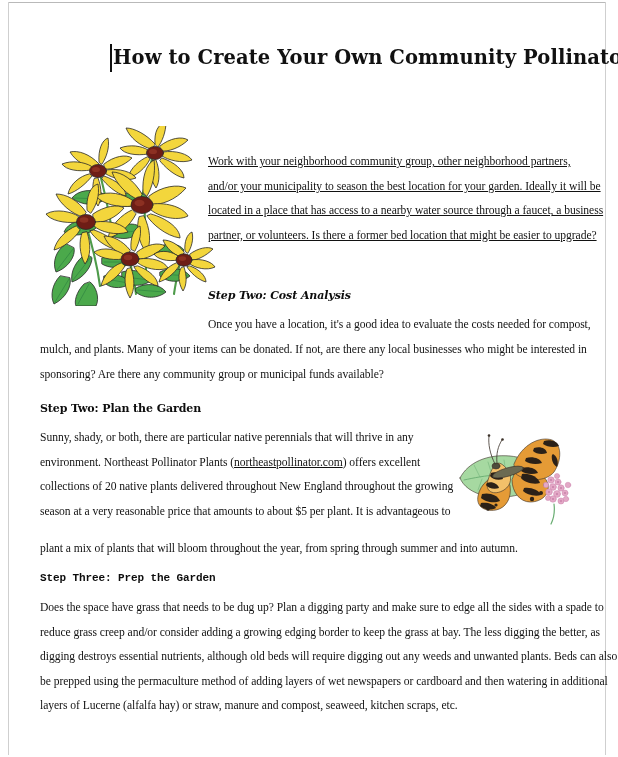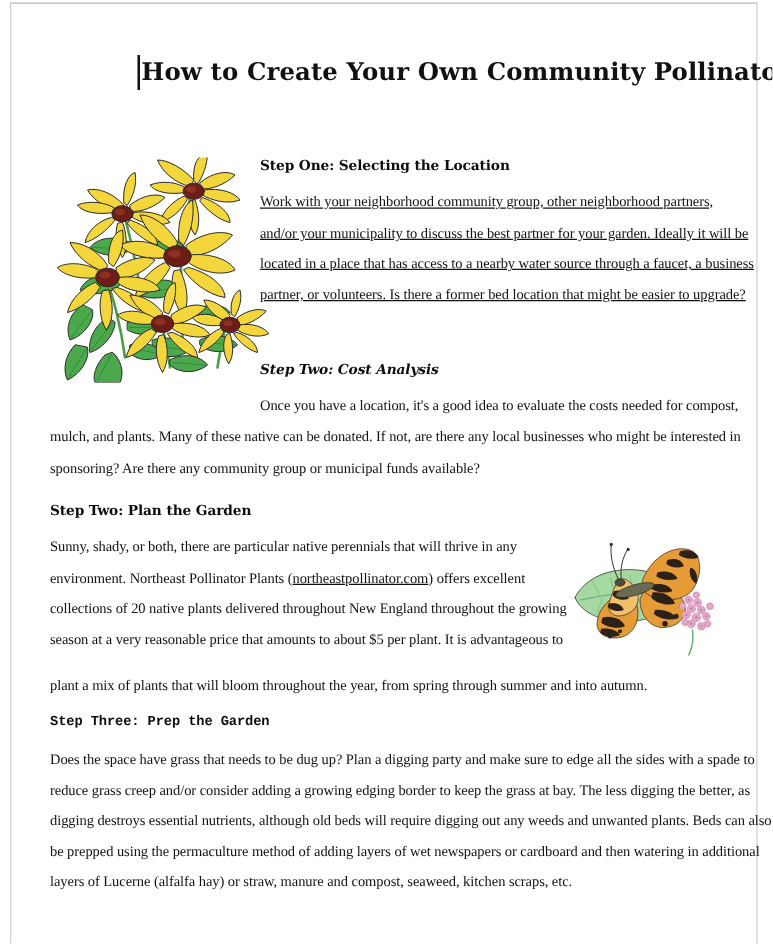--- a/index.html
+++ b/index.html
@@ -261,36 +261,35 @@
               <path d="M136,134 C125,136 115,133 112,128 C120,123 131,126 136,130 Z"></path>
             </g>
             <ellipse cx="142" cy="134" rx="8" ry="6.2" fill="#6E1D16"></ellipse>
             <ellipse cx="140.4" cy="132.6" rx="3.7" ry="2.4" fill="#8C3022" stroke="none"></ellipse>
           </g>
 
         </g>
       </svg>
     </div>
 
-    <div class="h-step" style="left:208px; top:126px;">Step One:  Selecting the Location</div>
 
     <div class="para" style="left:208px; top:150px; width:390px;text-decoration:underline;">
       <span class="ln">Work with your neighborhood community group, other neighborhood partners,</span>
-      <span class="ln">and/or your municipality to discuss the best partner for your garden. Ideally it will be</span>
+      <span class="ln">and/or your municipality to season the best location for your garden. Ideally it will be</span>
       <span class="ln">located in a place that has access to a nearby water source through a faucet, a business</span>
       <span class="ln">partner, or volunteers. Is there a former bed location that might be easier to upgrade?</span>
     </div>
 
     <div class="h-step" style="left:208px; top:289px;font-style:italic;">Step Two:  Cost Analysis</div>
 
     <div class="para" style="left:208px; top:313px;">
       <span class="ln">Once you have a location, it's a good idea to evaluate the costs needed for compost,</span>
     </div>
     <div class="para" style="left:40px; top:338px;">
-      <span class="ln">mulch, and plants. Many of these native can be donated. If not, are there any local businesses who might be interested in</span>
+      <span class="ln">mulch, and plants. Many of your items can be donated. If not, are there any local businesses who might be interested in</span>
       <span class="ln">sponsoring? Are there any community group or municipal funds available?</span>
     </div>
 
     <div class="h-step" style="left:40px; top:402px;">Step Two:  Plan the Garden</div>
 
     <div class="para" style="left:40px; top:426px;">
       <span class="ln">Sunny, shady, or both, there are particular native perennials that will thrive in any</span>
       <span class="ln"><span>environment. Northeast Pollinator Plants (</span><a class="weblink" href="#">northeastpollinator.com</a><span>) offers excellent</span></span>
       <span class="ln">collections of 20 native plants delivered throughout New England throughout the growing</span>
       <span class="ln">season at a very reasonable price that amounts to about $5 per plant. It is advantageous to</span>

